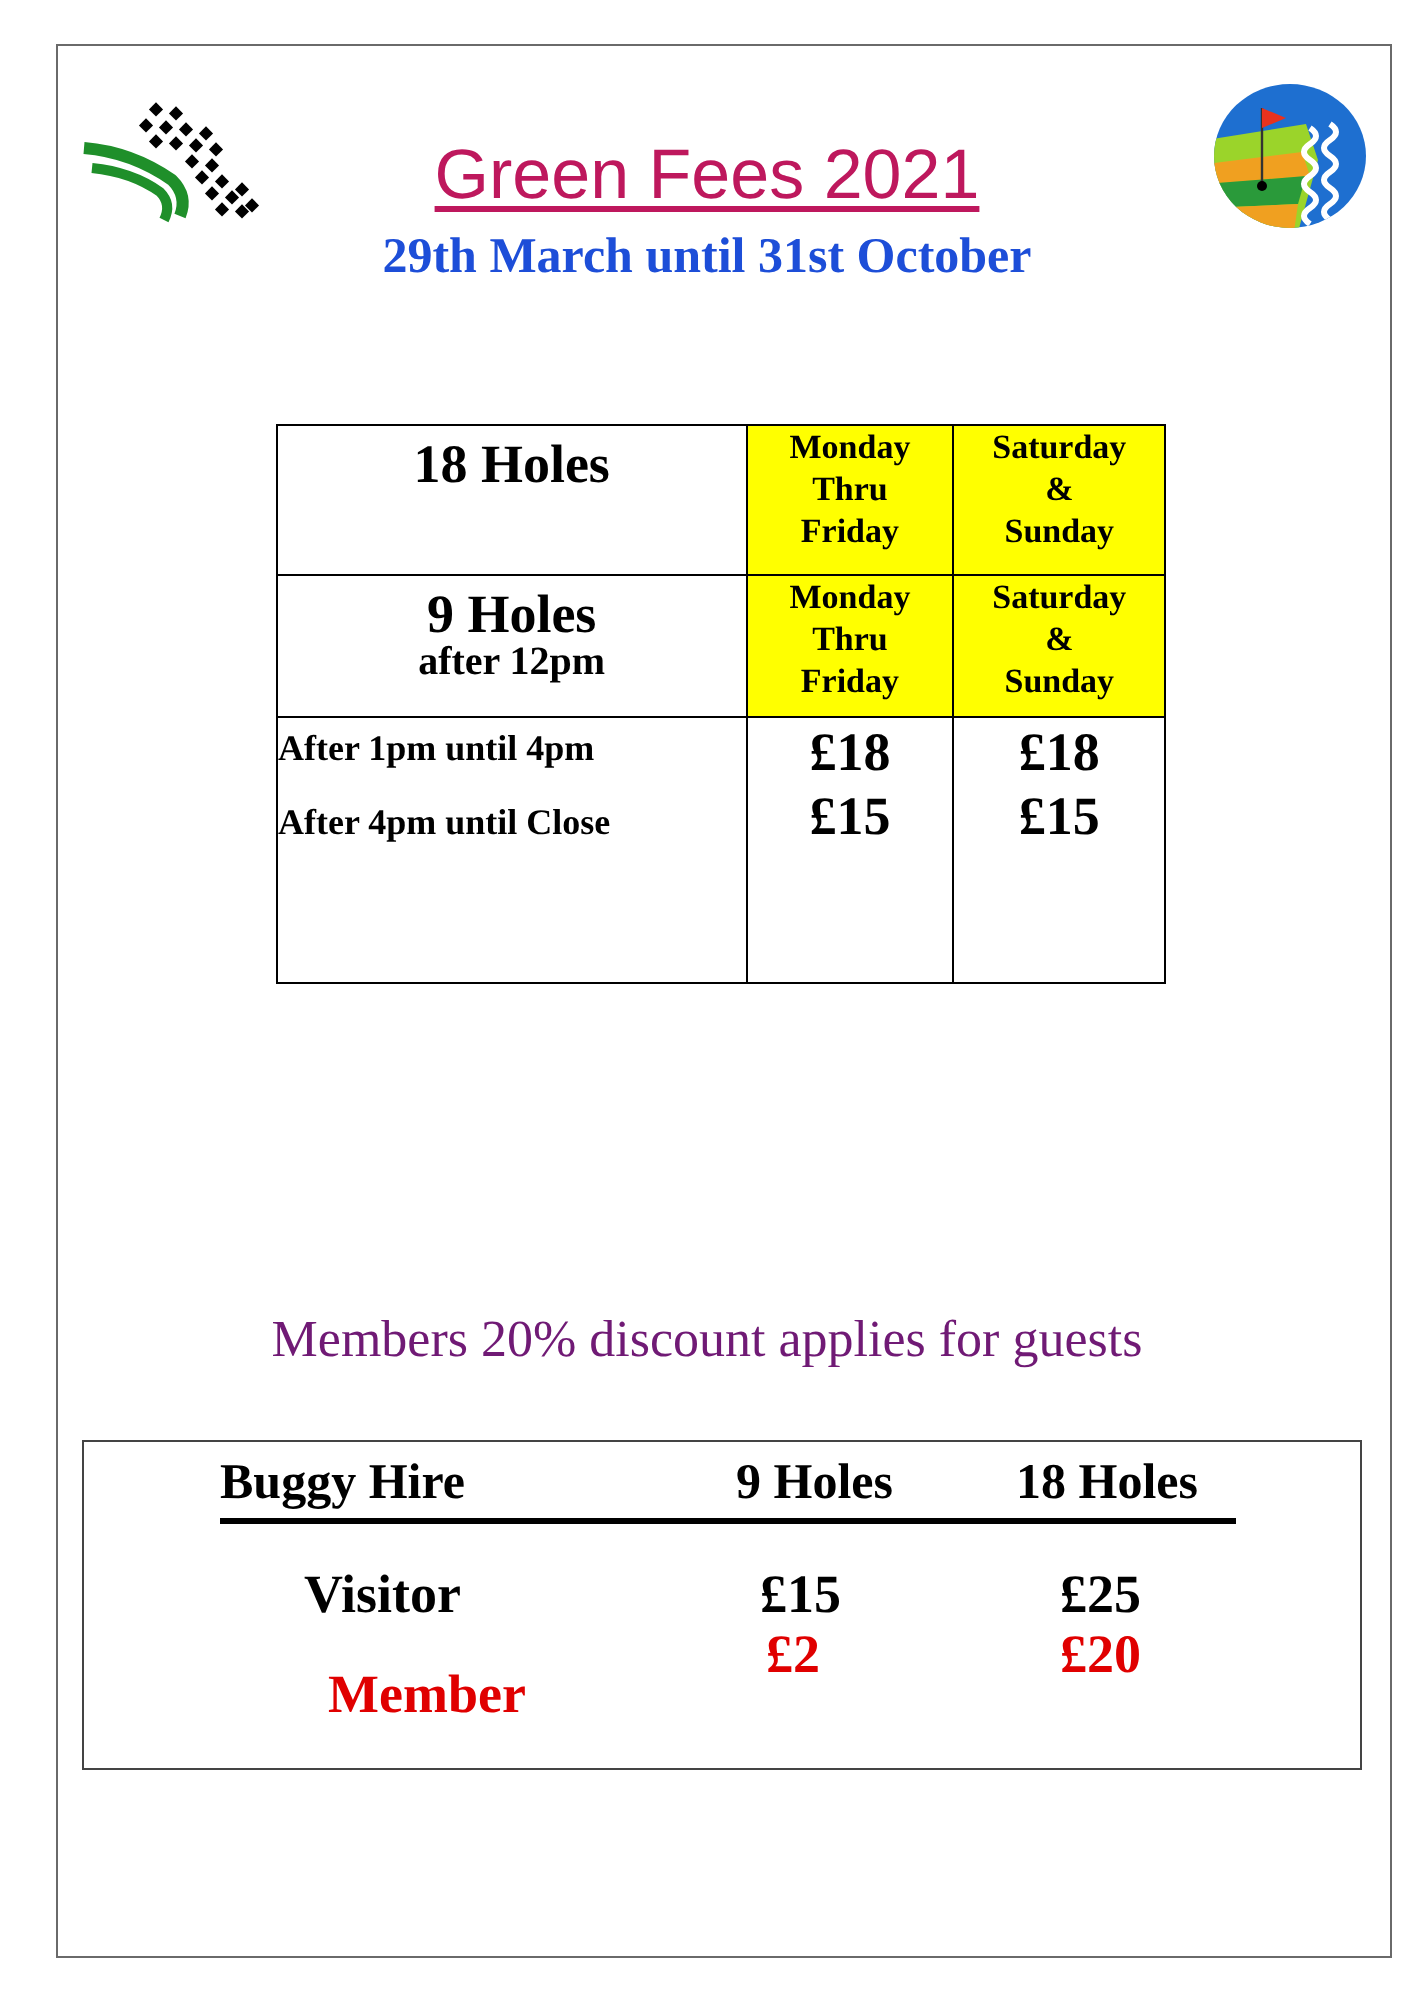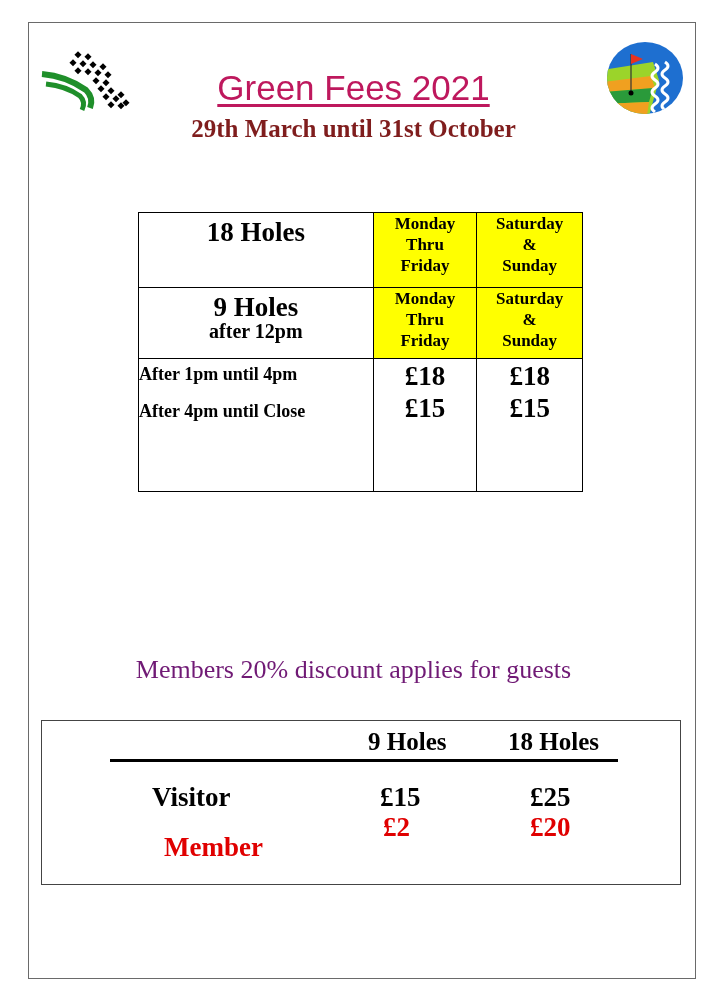--- a/index.html
+++ b/index.html
@@ -2,21 +2,21 @@
 <html><head>
 <meta charset="utf-8">
 <style>
   html, body { margin: 0; padding: 0; background: #ffffff; }
   body { width: 707px; height: 1000px; position: relative; overflow: hidden; }
   .page-border { position: absolute; left: 28px; top: 22px; width: 668px; height: 957px; border: 1px solid #6a6a6a; box-sizing: border-box; }
   .logo-left { position: absolute; left: 36px; top: 46px; width: 104px; height: 68px; }
   .logo-right { position: absolute; left: 603px; top: 40px; width: 84px; height: 76px; }
   .title { position: absolute; left: 0; width: 707px; top: 68px; text-align: center; font-family: "Liberation Sans", sans-serif; font-size: 35px; line-height: 40px; color: #be185d; }
   .title span { text-decoration: underline; text-decoration-thickness: 3px; text-underline-offset: 4px; }
-  .subtitle { position: absolute; left: 0; width: 707px; top: 114px; text-align: center; font-family: "Liberation Serif", serif; font-weight: bold; font-size: 25px; line-height: 30px; color: #7f1d1d; }
+  .subtitle { position: absolute; left: 0; width: 707px; top: 114px; text-align: center; font-family: "Liberation Serif", serif; font-weight: bold; font-size: 25px; line-height: 30px; color: #1d4ed8; }
 
   .fees-table { position: absolute; left: 138px; top: 212px; width: 445px; border-collapse: collapse; font-family: "Liberation Serif", serif; color: #000; }
   .fees-table td { border: 1.5px solid #000; padding: 0; vertical-align: top; }
   .col-label { width: 235px; }
   .col-wk { width: 103px; }
   .col-we { width: 105px; }
   .hdr-label { text-align: center; font-weight: bold; }
   .hdr-main { font-size: 27px; line-height: 34px; padding-top: 2px; display: block; }
   .hdr-sub { font-size: 20px; line-height: 22px; display: block; margin-top: -4px; }
   .hdr-day { background: #ffff00; text-align: center; font-weight: bold; font-size: 17px; line-height: 21px; padding-top: 2px; }
@@ -146,20 +146,21 @@
       <div>£15</div>
     </td>
   </tr>
 </tbody>
   </table>
 
 <div class="discount">Members 20% discount applies for guests</div>
 
 <div class="buggy-box">
   <div class="buggy-head">
+    <span style="left:0;">Buggy Hire</span>
     <span style="left:258px;">9 Holes</span>
     <span style="left:398px;">18 Holes</span>
   </div>
   <div class="buggy-row" style="top:60px;">
     <span style="left:110px;">Visitor</span>
     <span style="left:338px;">£15</span>
     <span style="left:488px;">£25</span>
   </div>
   <div class="buggy-row red" style="top:90px;">
     <span style="left:122px;margin-top:20px;">Member</span>

